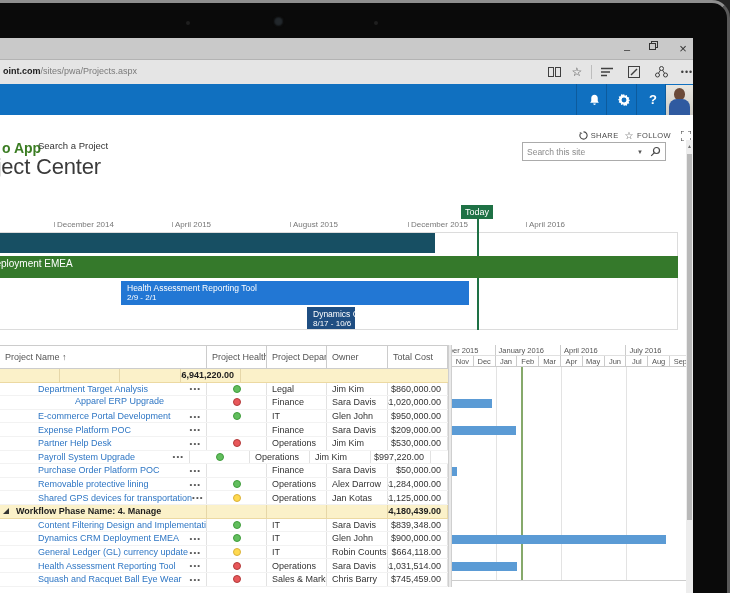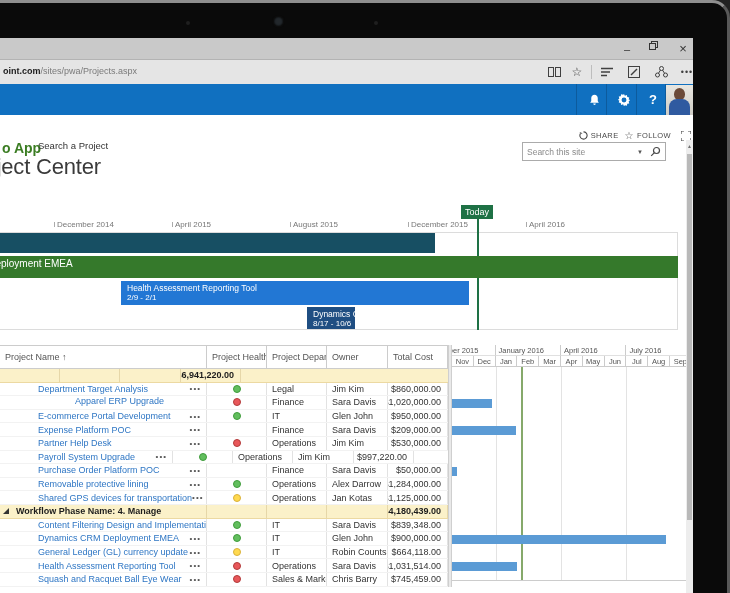--- a/index.html
+++ b/index.html
@@ -286,21 +286,21 @@
               <span class="dots">•••</span>
             </div>
             <div class="td health" style="width: 60px;">
               <div class="dot red"></div>
             </div>
             <div class="td pad" style="width: 60px;">Operations</div>
             <div class="td pad" style="width: 61px;">Jim Kim</div>
             <div class="td cost" style="width: 60px;">$530,000.00</div>
           </div>
           <div class="trow">
-            <div class="td name" style="width: 173px;">
+            <div class="td name" style="width: 190px;">
               <a href="#">Payroll System Upgrade</a>
               <span class="dots">•••</span>
             </div>
             <div class="td health" style="width: 60px;">
               <div class="dot green"></div>
             </div>
             <div class="td pad" style="width: 60px;">Operations</div>
             <div class="td pad" style="width: 61px;">Jim Kim</div>
             <div class="td cost" style="width: 60px;">$997,220.00</div>
           </div>

